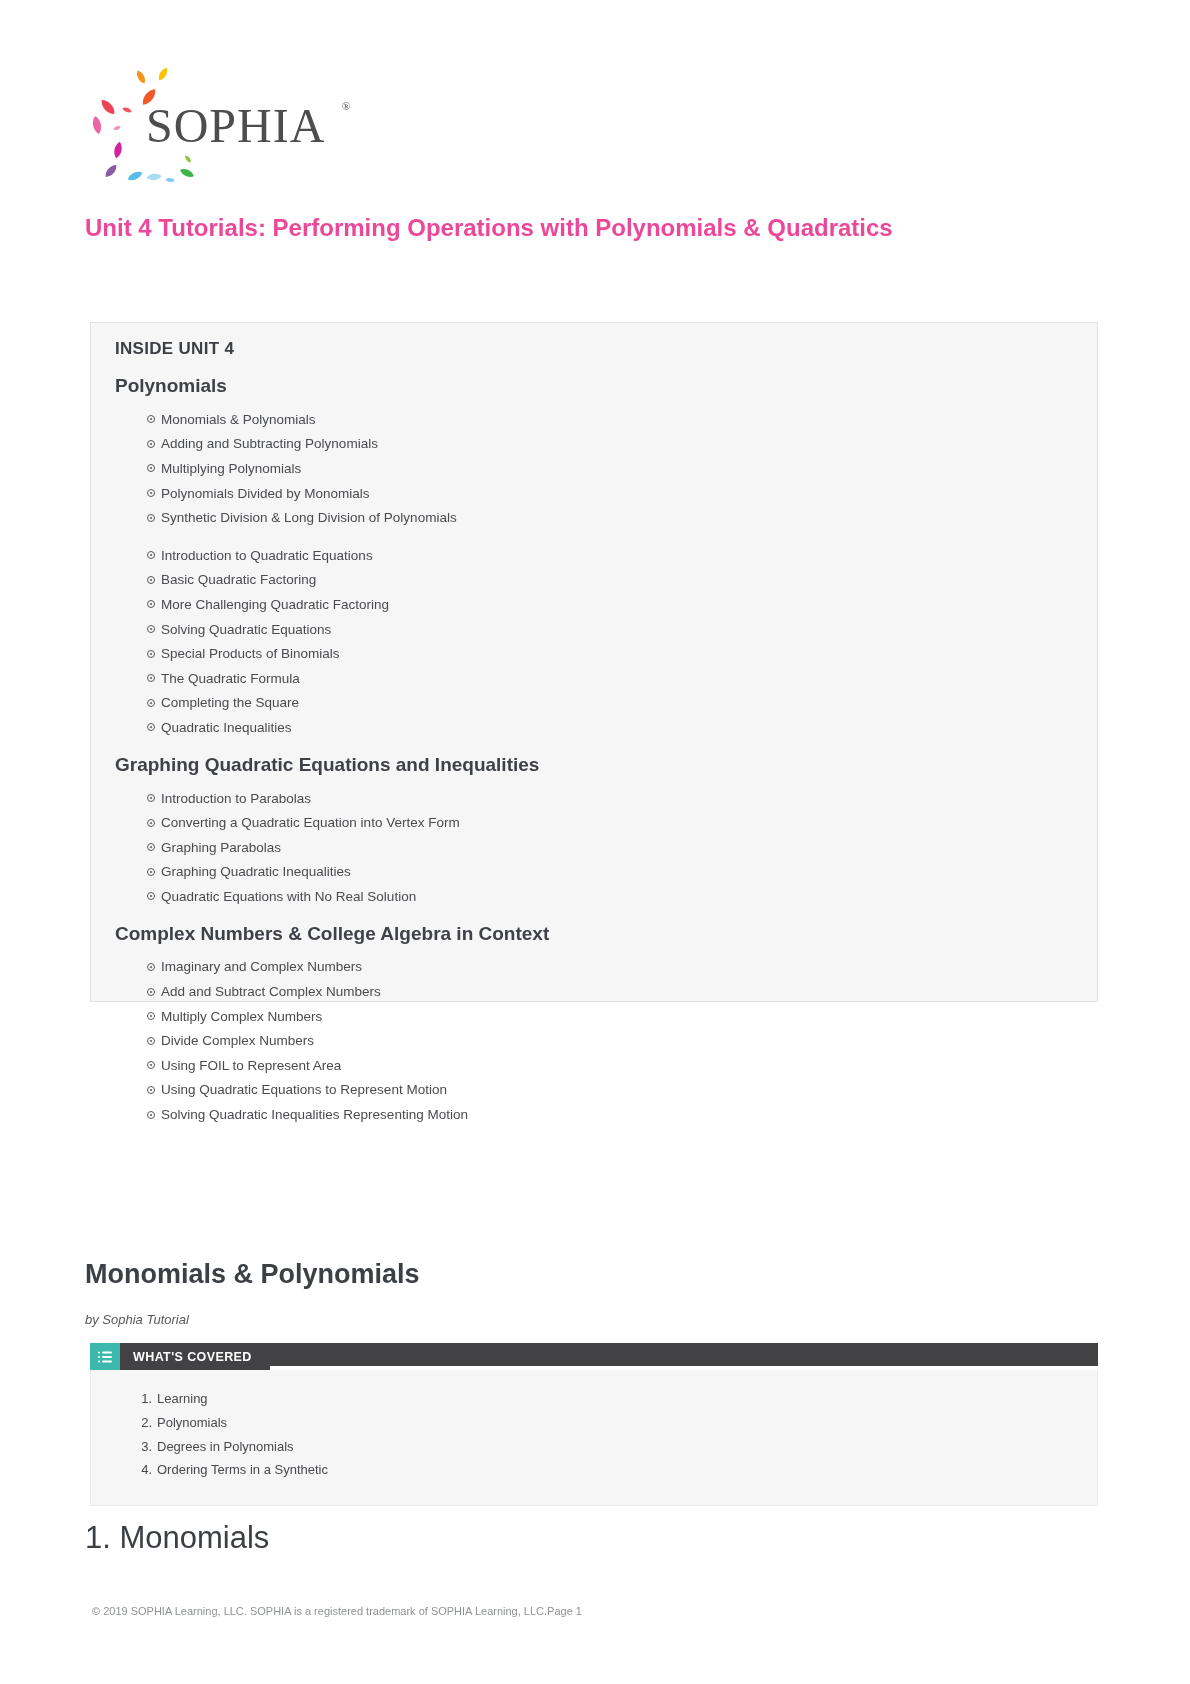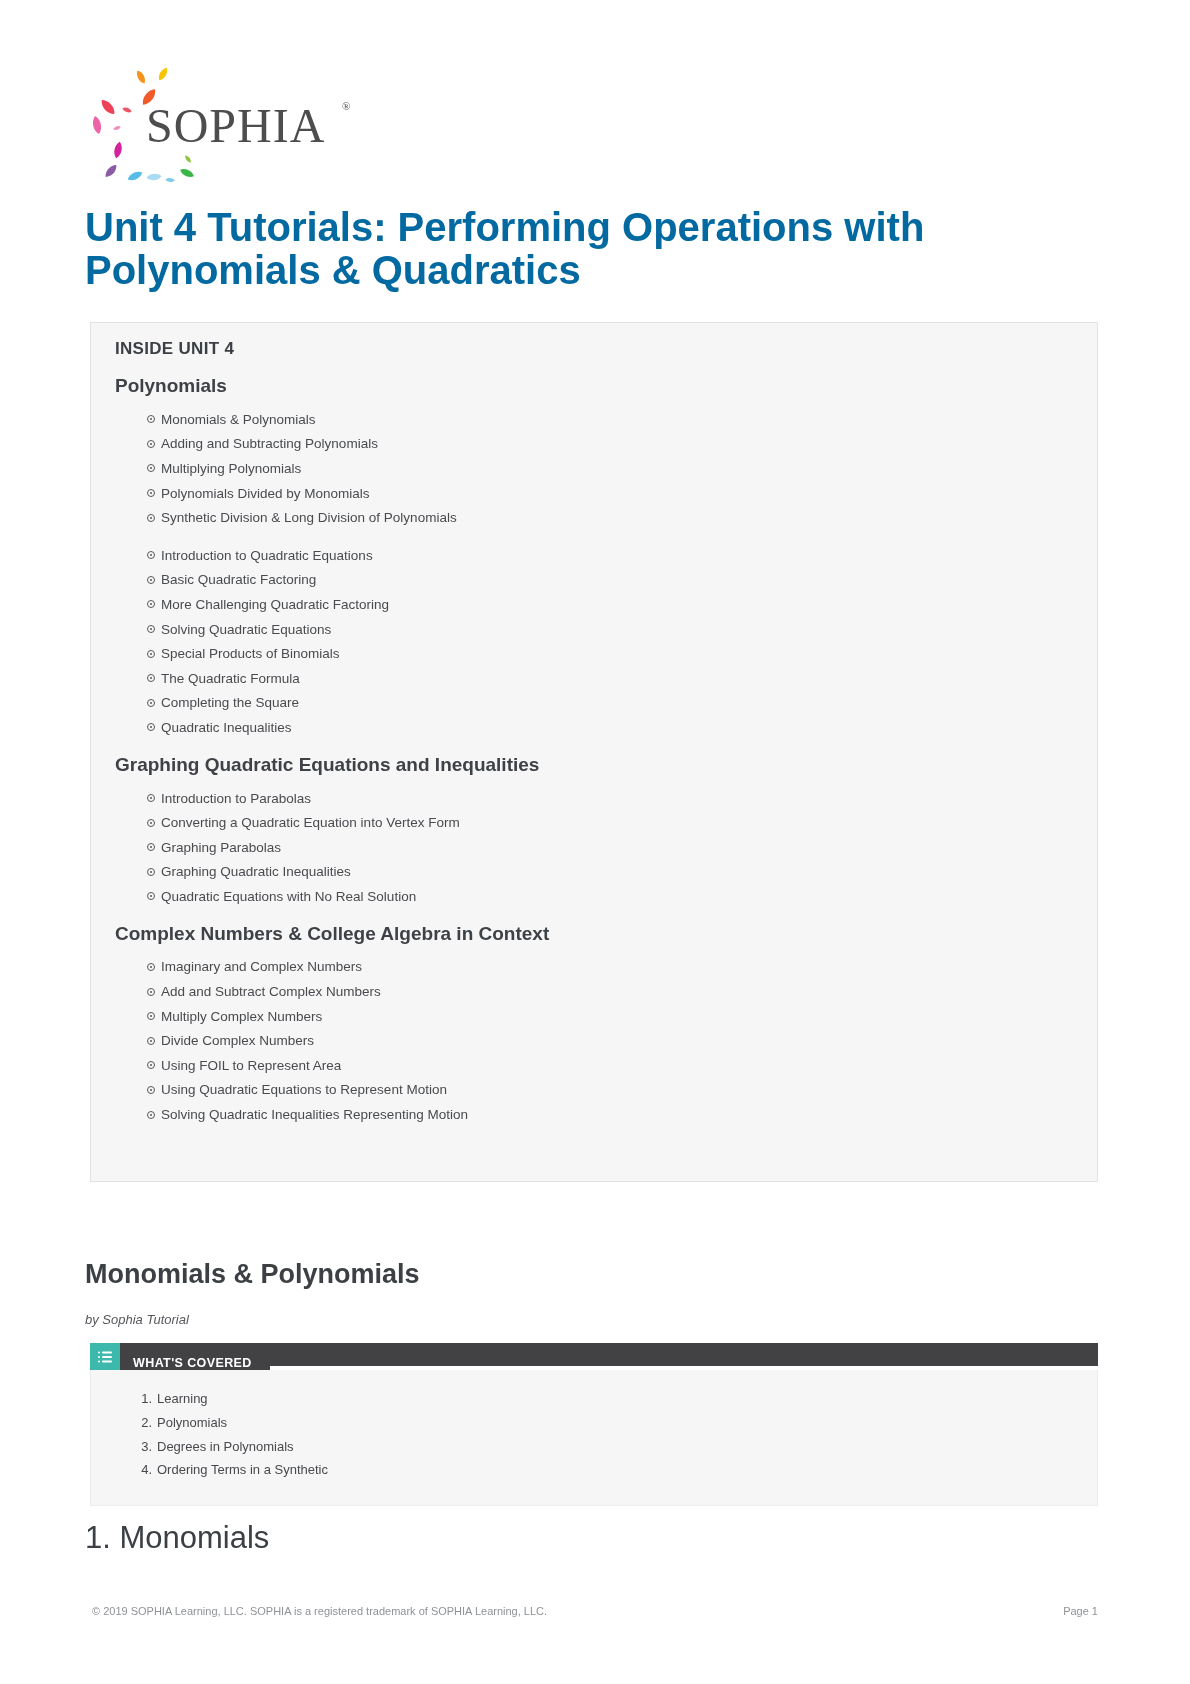--- a/index.html
+++ b/index.html
@@ -4,57 +4,57 @@
 <style>
   * { margin:0; padding:0; box-sizing:border-box; }
   body { background:#ffffff; font-family:"Liberation Sans", sans-serif; }
   .page { position:relative; width:1190px; height:1684px; background:#ffffff; overflow:hidden; margin:12px auto; }
 
   
   .logo { position:absolute; left:78px; top:46px; }
 
   
   .page-title { position:absolute; left:85px; top:194px; width:945px;
-    font-size:40px; line-height:43px; font-weight:700; color:#0369a1; }
-
-  
-  .inside-box { position:absolute; left:90px; top:310px; width:1008px; height:860px;
+    font-size:24px; line-height:43px; font-weight:700; color:#ec4899; }
+
+  
+  .inside-box { position:absolute; left:90px; top:310px; width:1008px; height:680px;
     background:#f6f6f6; border:1px solid #e3e3e3; padding:16px 24px 21px; }
   .inside-title { font-size:17px; font-weight:700; color:#3c4045; letter-spacing:.3px; margin-bottom:15px; }
   .unit-section h3 { font-size:19px; font-weight:600; color:#3e4146; line-height:24px; }
   .dot-list { list-style:none; margin:9px 0 13px; padding-left:32px; }
   .dot-item { height:24.6px; display:flex; align-items:center; gap:6px; font-size:13.5px; color:#494b4f; }
   .dot { width:8px; height:8px; border:1px solid #56595d; border-radius:50%; position:relative; flex:0 0 auto; }
   .dot::after { content:""; position:absolute; left:2px; top:2px; width:2px; height:2px;
     background:#56595d; border-radius:50%; }
 
   
   .tutorial-title { position:absolute; left:85px; top:1247px; font-size:27px; font-weight:700; color:#3c4045; }
   .byline { position:absolute; left:85px; top:1300px; font-size:13px; font-style:italic; color:#55585c; }
 
   
   .covered { position:absolute; left:90px; top:1331px; width:1008px; }
   .covered-bar { position:relative; height:27px; }
   .covered-bar::before { content:""; position:absolute; left:0; top:0; right:0; height:23px; background:#424245; }
-  .covered-tab { position:absolute; left:0; top:0; height:27px; display:flex; align-items:flex-end;
+  .covered-tab { position:absolute; left:0; top:0; height:27px; display:flex; align-items:center;
     background:#424245; padding-right:18px; }
   .covered-iconbox { width:30px; height:27px; background:#3cb9ac; display:flex; align-items:center;
     justify-content:center; margin-right:13px; flex:0 0 auto; }
   .covered-label { color:#ffffff; font-size:12.5px; font-weight:700; letter-spacing:.4px; white-space:nowrap; }
   .covered-body { background:#f6f6f6; border:1px solid #ececec; border-top:none; height:136px; padding:17px 0 0 47px; }
   .covered-list { list-style:none; }
   .covered-item { height:23.7px; display:flex; align-items:center; font-size:13px; color:#47494d; }
   .covered-num { min-width:14px; text-align:right; margin-right:5px; }
 
   
   .section-heading { position:absolute; left:85px; top:1508px; font-size:31px; font-weight:400; color:#3c4045; }
 
   
   .footer { position:absolute; left:92px; top:1593px; width:1006px; display:flex;
-    justify-content:space-between; font-size:11px; color:#8f9296; }
+    font-size:11px; color:#8f9296; }
 </style>
 </head>
 <body>
 
 <div class="page">
 
   <div class="logo">
     <svg width="300" height="132" viewBox="0 0 300 132">
       <defs>
         <path id="petal" d="M8 0 C12.5 4 12.5 12 8 16 C3.5 12 3.5 4 8 0 Z"></path>

